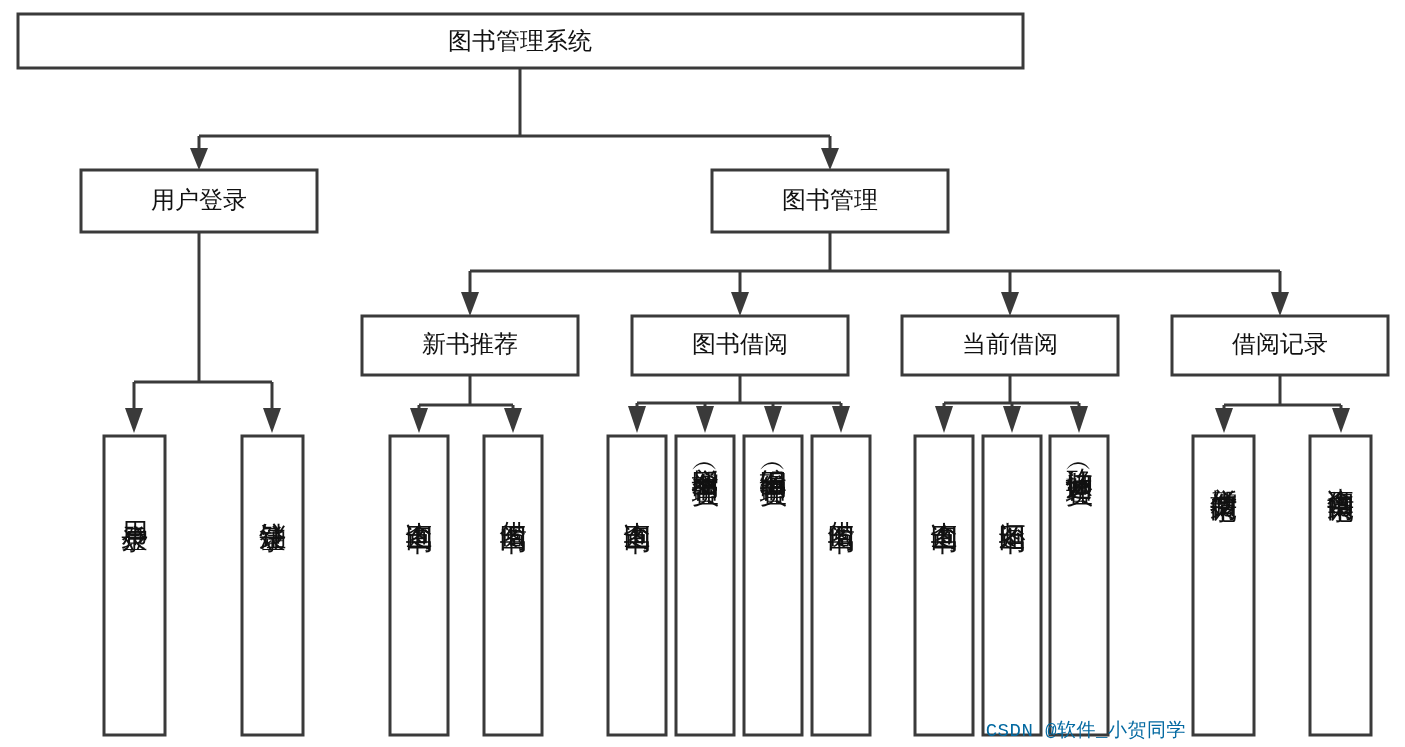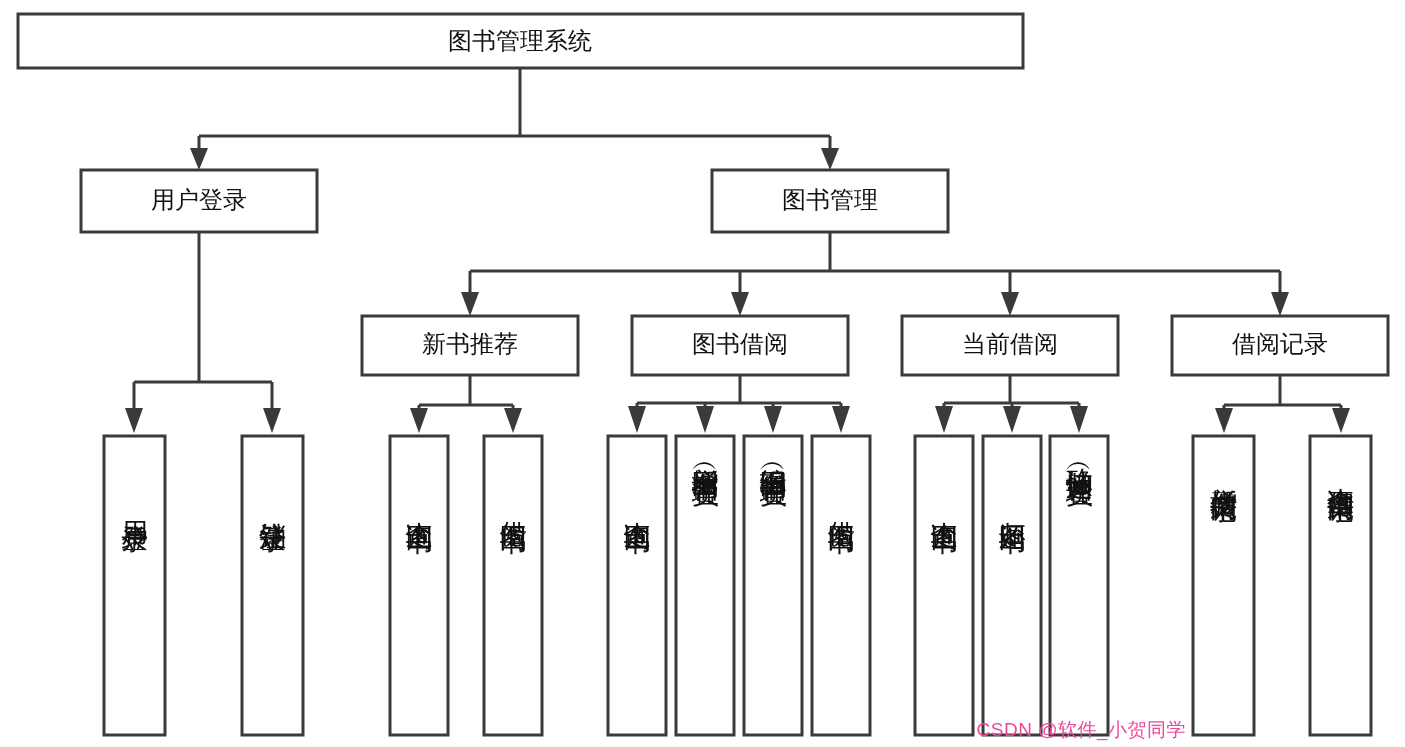--- a/index.html
+++ b/index.html
@@ -65,23 +65,23 @@
     line-height: 1.06;
     letter-spacing: 2px;
     color: #111111;
     white-space: nowrap;
     text-align: left;
   }
   .watermark {
     position: absolute;
     right: 8px;
     bottom: 4px;
-    font-family: Liberation Sans, sans-serif;
+    font-family: Liberation Mono, monospace;
     font-size: 19px;
-    color: #ec4899;
+    color: #0369a1;
     letter-spacing: 0.5px;
     white-space: nowrap;
   }
 </style>
 </head>
 <body>
 
 <div id="diagram-root">
 
   <svg id="tree-svg" viewBox="0 0 1405 747" xmlns="http://www.w3.org/2000/svg">

